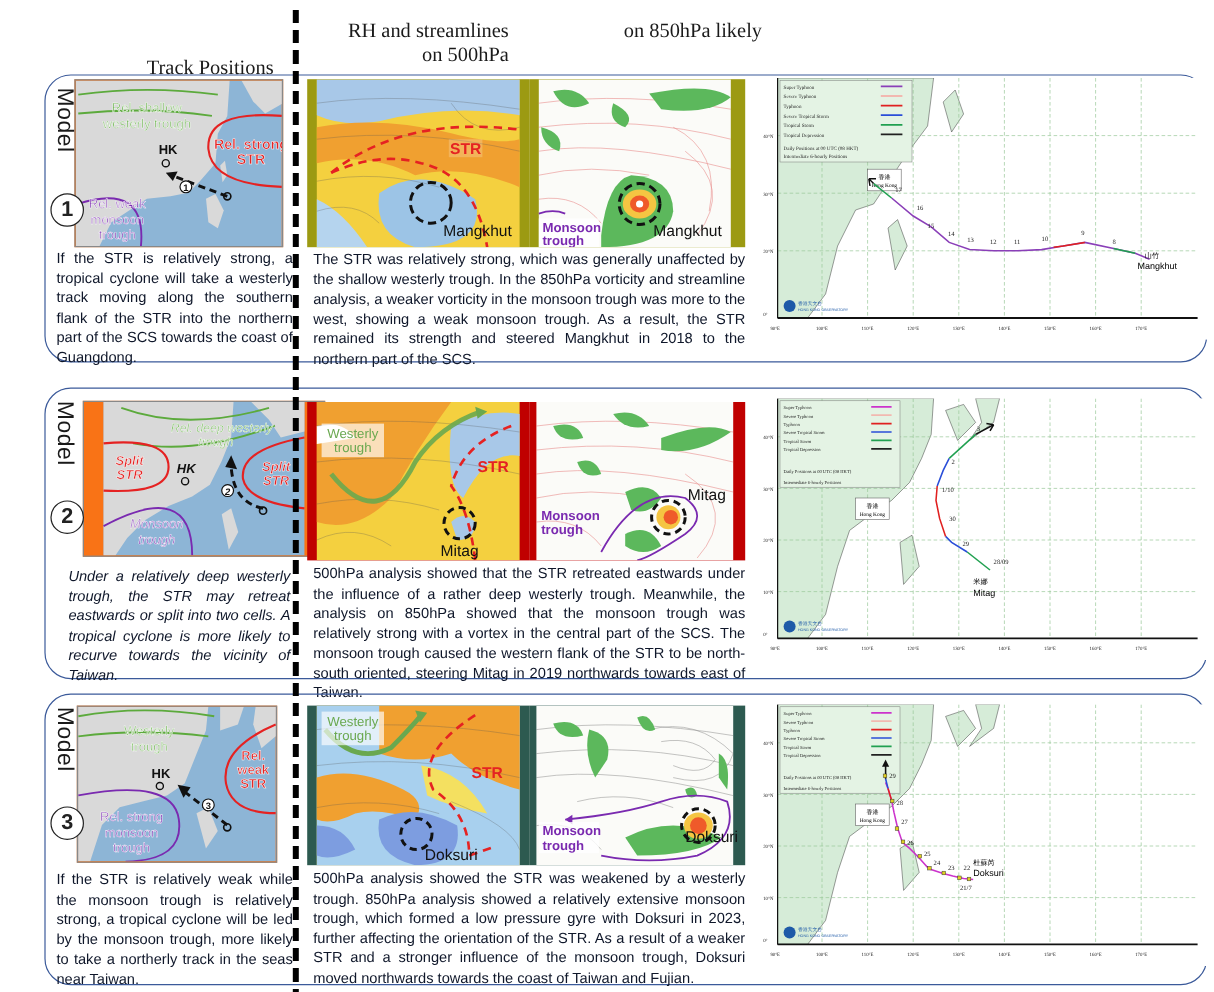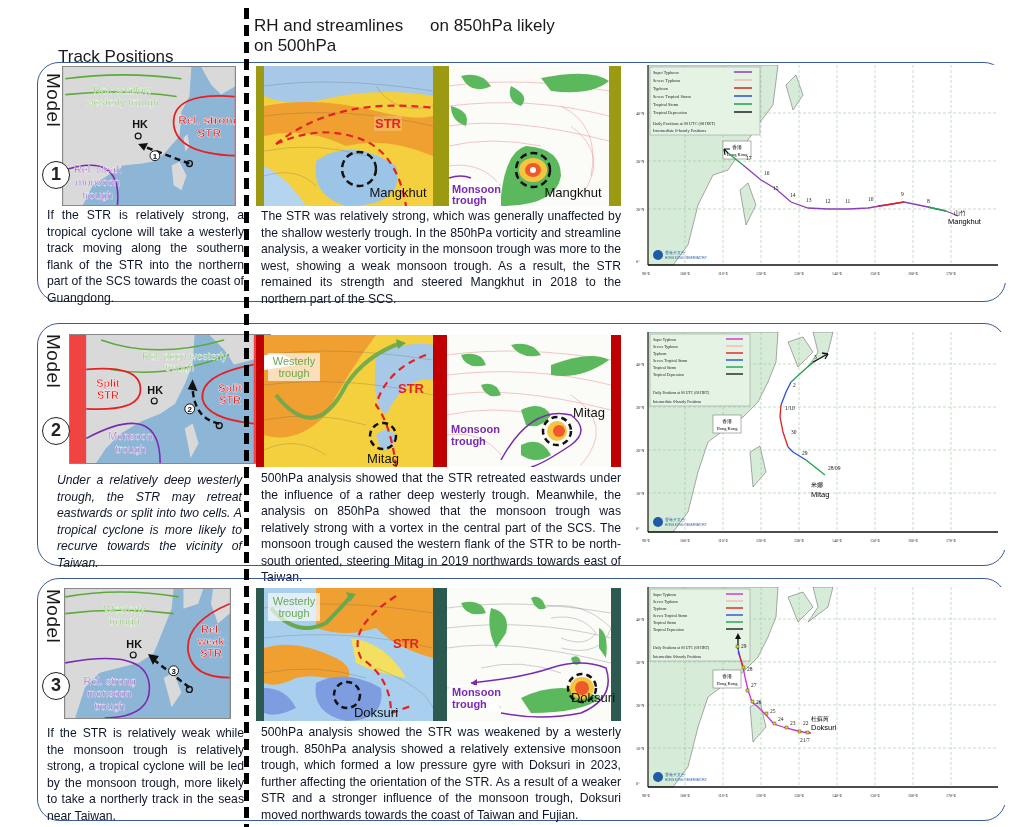--- a/index.html
+++ b/index.html
@@ -1,28 +1,28 @@
 <!DOCTYPE html>
 <html><head>
 <meta charset="utf-8">
 <style>
   * { box-sizing: border-box; margin: 0; padding: 0; }
   html, body { width: 1012px; height: 827px; background: #ffffff; overflow: hidden; }
   body { position: relative; font-family: "Liberation Sans", "DejaVu Sans", sans-serif; color: #222; }
 
-  .col-header { position: absolute; text-align: left; font-size: 17px; line-height: 20px; color: #1a1a1a; }
+  .col-header { position: absolute; text-align: right; font-size: 17px; line-height: 20px; color: #1a1a1a; font-family: Liberation Serif, serif; }
   .divider { position: absolute; left: 244px; top: 8px; width: 5px; height: 820px;
     background: repeating-linear-gradient(to bottom, #000 0 11px, transparent 11px 17px); z-index: 5; }
 
   .panel { position: absolute; left: 37px; width: 969px; border: 1.5px solid #3b5a9a; border-radius: 22px; }
   .model-label { position: absolute; left: 4px; font-size: 19px; color: #1a1a1a; writing-mode: vertical-rl; letter-spacing: 0.5px; }
   .model-num { position: absolute; left: 4px; width: 28px; height: 28px; border: 1.5px solid #222; border-radius: 50%;
     background: #fff; font-size: 18px; font-weight: bold; text-align: center; line-height: 25px; z-index: 3; }
 
-  .scenario-map { position: absolute; width: 174px; height: 140px; border: 1px solid #888; overflow: hidden; background: #ef4444; }
+  .scenario-map { position: absolute; width: 174px; height: 140px; border: 1px solid #888; overflow: hidden; background: #f97316; }
   .scenario-map svg { width: 100%; height: 100%; display: block; }
 
   .desc { position: absolute; font-size: 12.2px; line-height: 16.5px; color: #0f172a; text-align: justify; }
 
   .wx-frame { position: absolute; height: 140px; overflow: hidden; }
   .wx-frame svg { width: 100%; height: 100%; display: block; }
 
   .track-chart { position: absolute; width: 380px; height: 236px; background: #fff; }
   .track-chart svg { width: 100%; height: 100%; display: block; }
 </style>
@@ -209,21 +209,21 @@
         <text x="318" y="210">170°E</text>
       </g>
     </svg>
   </div>
 </div>
 
 <div class="panel" style="top:323px; height:243px;">
   <div class="model-label" style="top:10px;">Model</div>
   <div class="model-num" style="top:93px;">2</div>
 
-  <div class="scenario-map" style="left:31px; top:10px; width:202px; height:130px;">
+  <div class="scenario-map" style="left:31px; top:10px; width:202px; height:130px;font-style:italic;">
     <svg viewBox="0 0 170 130">
       <rect width="170" height="130" fill="#8db5d6"></rect>
       <path d="M0 0 H110 L108 30 L100 50 L90 70 L75 80 L55 88 L35 100 L20 115 L10 130 H0 Z" fill="#d9d9d9"></path>
       <path d="M125 0 H170 V25 L150 30 L140 15 Z" fill="#d9d9d9"></path>
       <path d="M100 95 L108 90 L114 110 L106 125 Z" fill="#d9d9d9"></path>
       <path d="M15 5 Q70 25 140 5" stroke="#5caa3c" stroke-width="1.6" fill="none"></path>
       <path d="M25 35 Q80 45 145 20" stroke="#5caa3c" stroke-width="1.6" fill="none"></path>
       <text x="100" y="25" fill="#5caa3c" stroke="#fff" stroke-width="0.4" font-size="10.5" font-family="Liberation Sans, sans-serif" text-anchor="middle">Rel. deep westerly</text>
       <text x="95" y="37" fill="#5caa3c" stroke="#fff" stroke-width="0.4" font-size="10.5" font-family="Liberation Sans, sans-serif" text-anchor="middle">trough</text>
       <path d="M0 35 Q55 30 55 55 Q55 78 0 75" stroke="#e52222" stroke-width="1.8" fill="none"></path>

